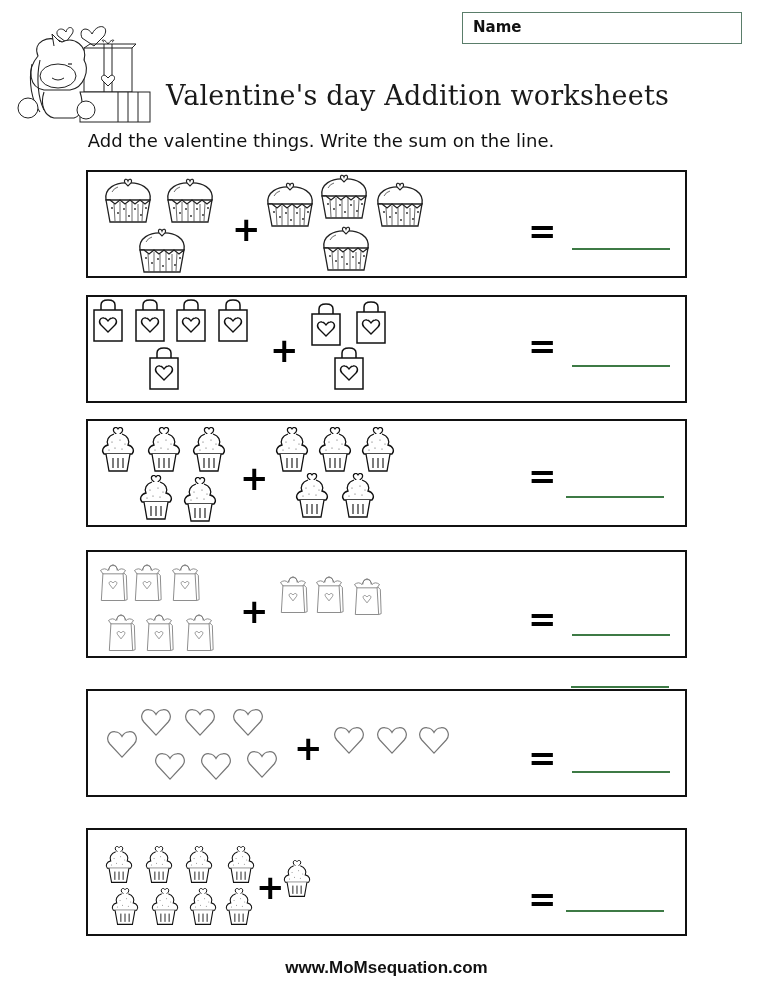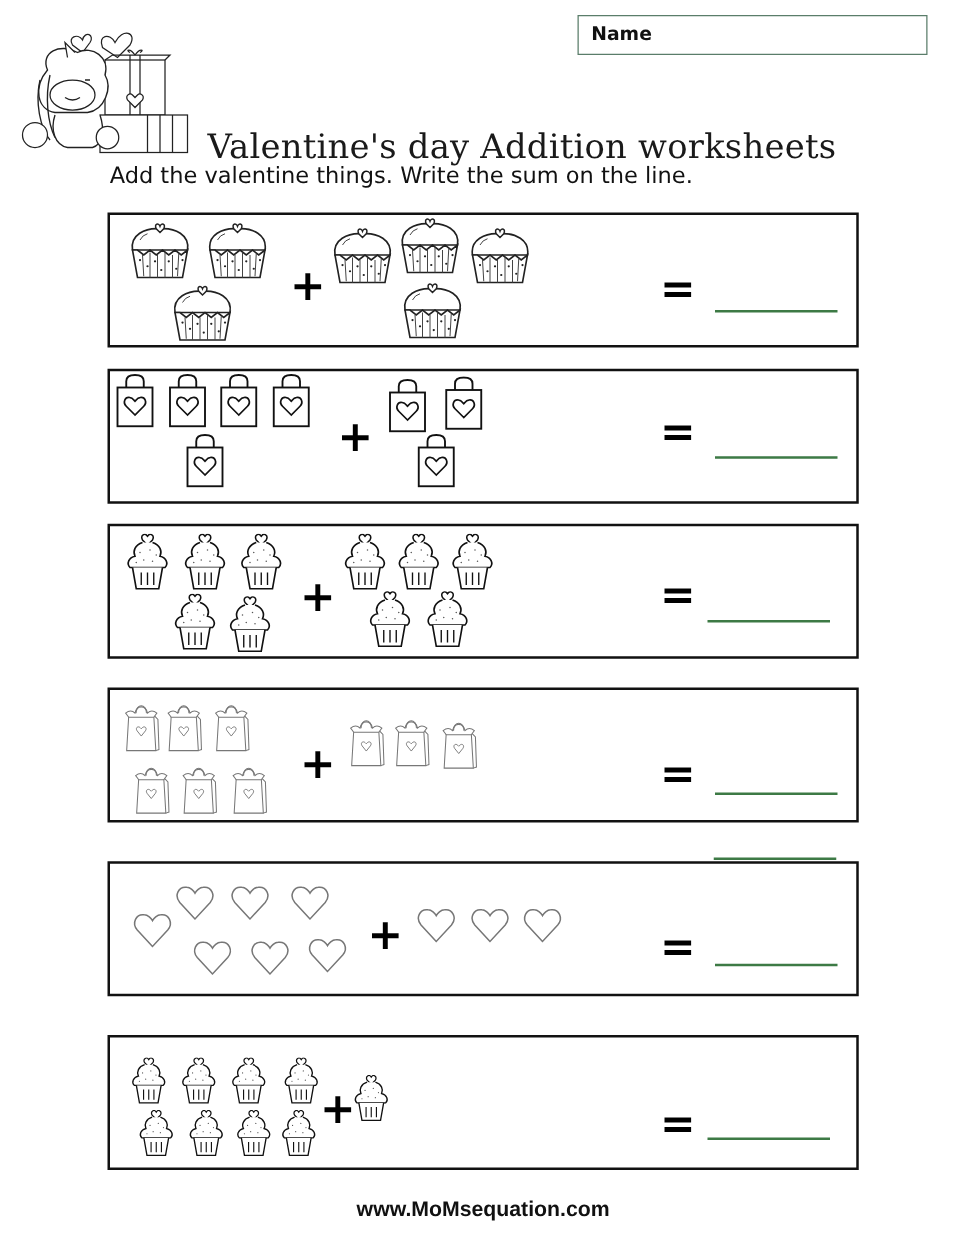--- a/index.html
+++ b/index.html
@@ -1,20 +1,20 @@
 <!DOCTYPE html>
 <html><head>
 <meta charset="utf-8">
 <style>
   html, body { margin:0; padding:0; background:#ffffff; }
   body { width:773px; height:1000px; position:relative; overflow:hidden; font-family:"DejaVu Sans", sans-serif; color:#111; }
   .abs { position:absolute; }
   .name-box { left:462px; top:12px; width:280px; height:32px; border:1.5px solid #5a7d6a; box-sizing:border-box; }
   .name-label { left:10px; top:5px; font-weight:bold; font-size:15px; font-family:"DejaVu Sans", sans-serif; color:#111; }
-  .title { left:166px; top:80px; font-family:"DejaVu Serif", serif; font-size:27px; color:#1a1a1a; letter-spacing:0.2px; white-space:nowrap;margin-top:22px; }
+  .title { left:166px; top:80px; font-family:"DejaVu Serif", serif; font-size:27px; color:#1a1a1a; letter-spacing:0.2px; white-space:nowrap; }
   .instructions { left:0; width:642px; top:130px; text-align:center; font-size:18px; font-family:"DejaVu Sans", sans-serif; color:#111; }
   .problem { left:86px; width:601px; height:108px; border:2.5px solid #111; box-sizing:border-box; }
   .plus { font-weight:bold; font-size:34px; line-height:34px; font-family:"DejaVu Sans", sans-serif; color:#000; }
   .equals { font-weight:bold; font-size:34px; line-height:34px; font-family:"DejaVu Sans", sans-serif; color:#000; }
   .answer-line { height:2px; background:#3d7a45; width:98px; }
   .footer { left:0; width:773px; top:958px; text-align:center; font-weight:bold; font-size:17px; font-family:"Liberation Sans", sans-serif; color:#111; }
   svg { overflow:visible; }
   .ico { position:absolute; }
 </style>
 </head>

